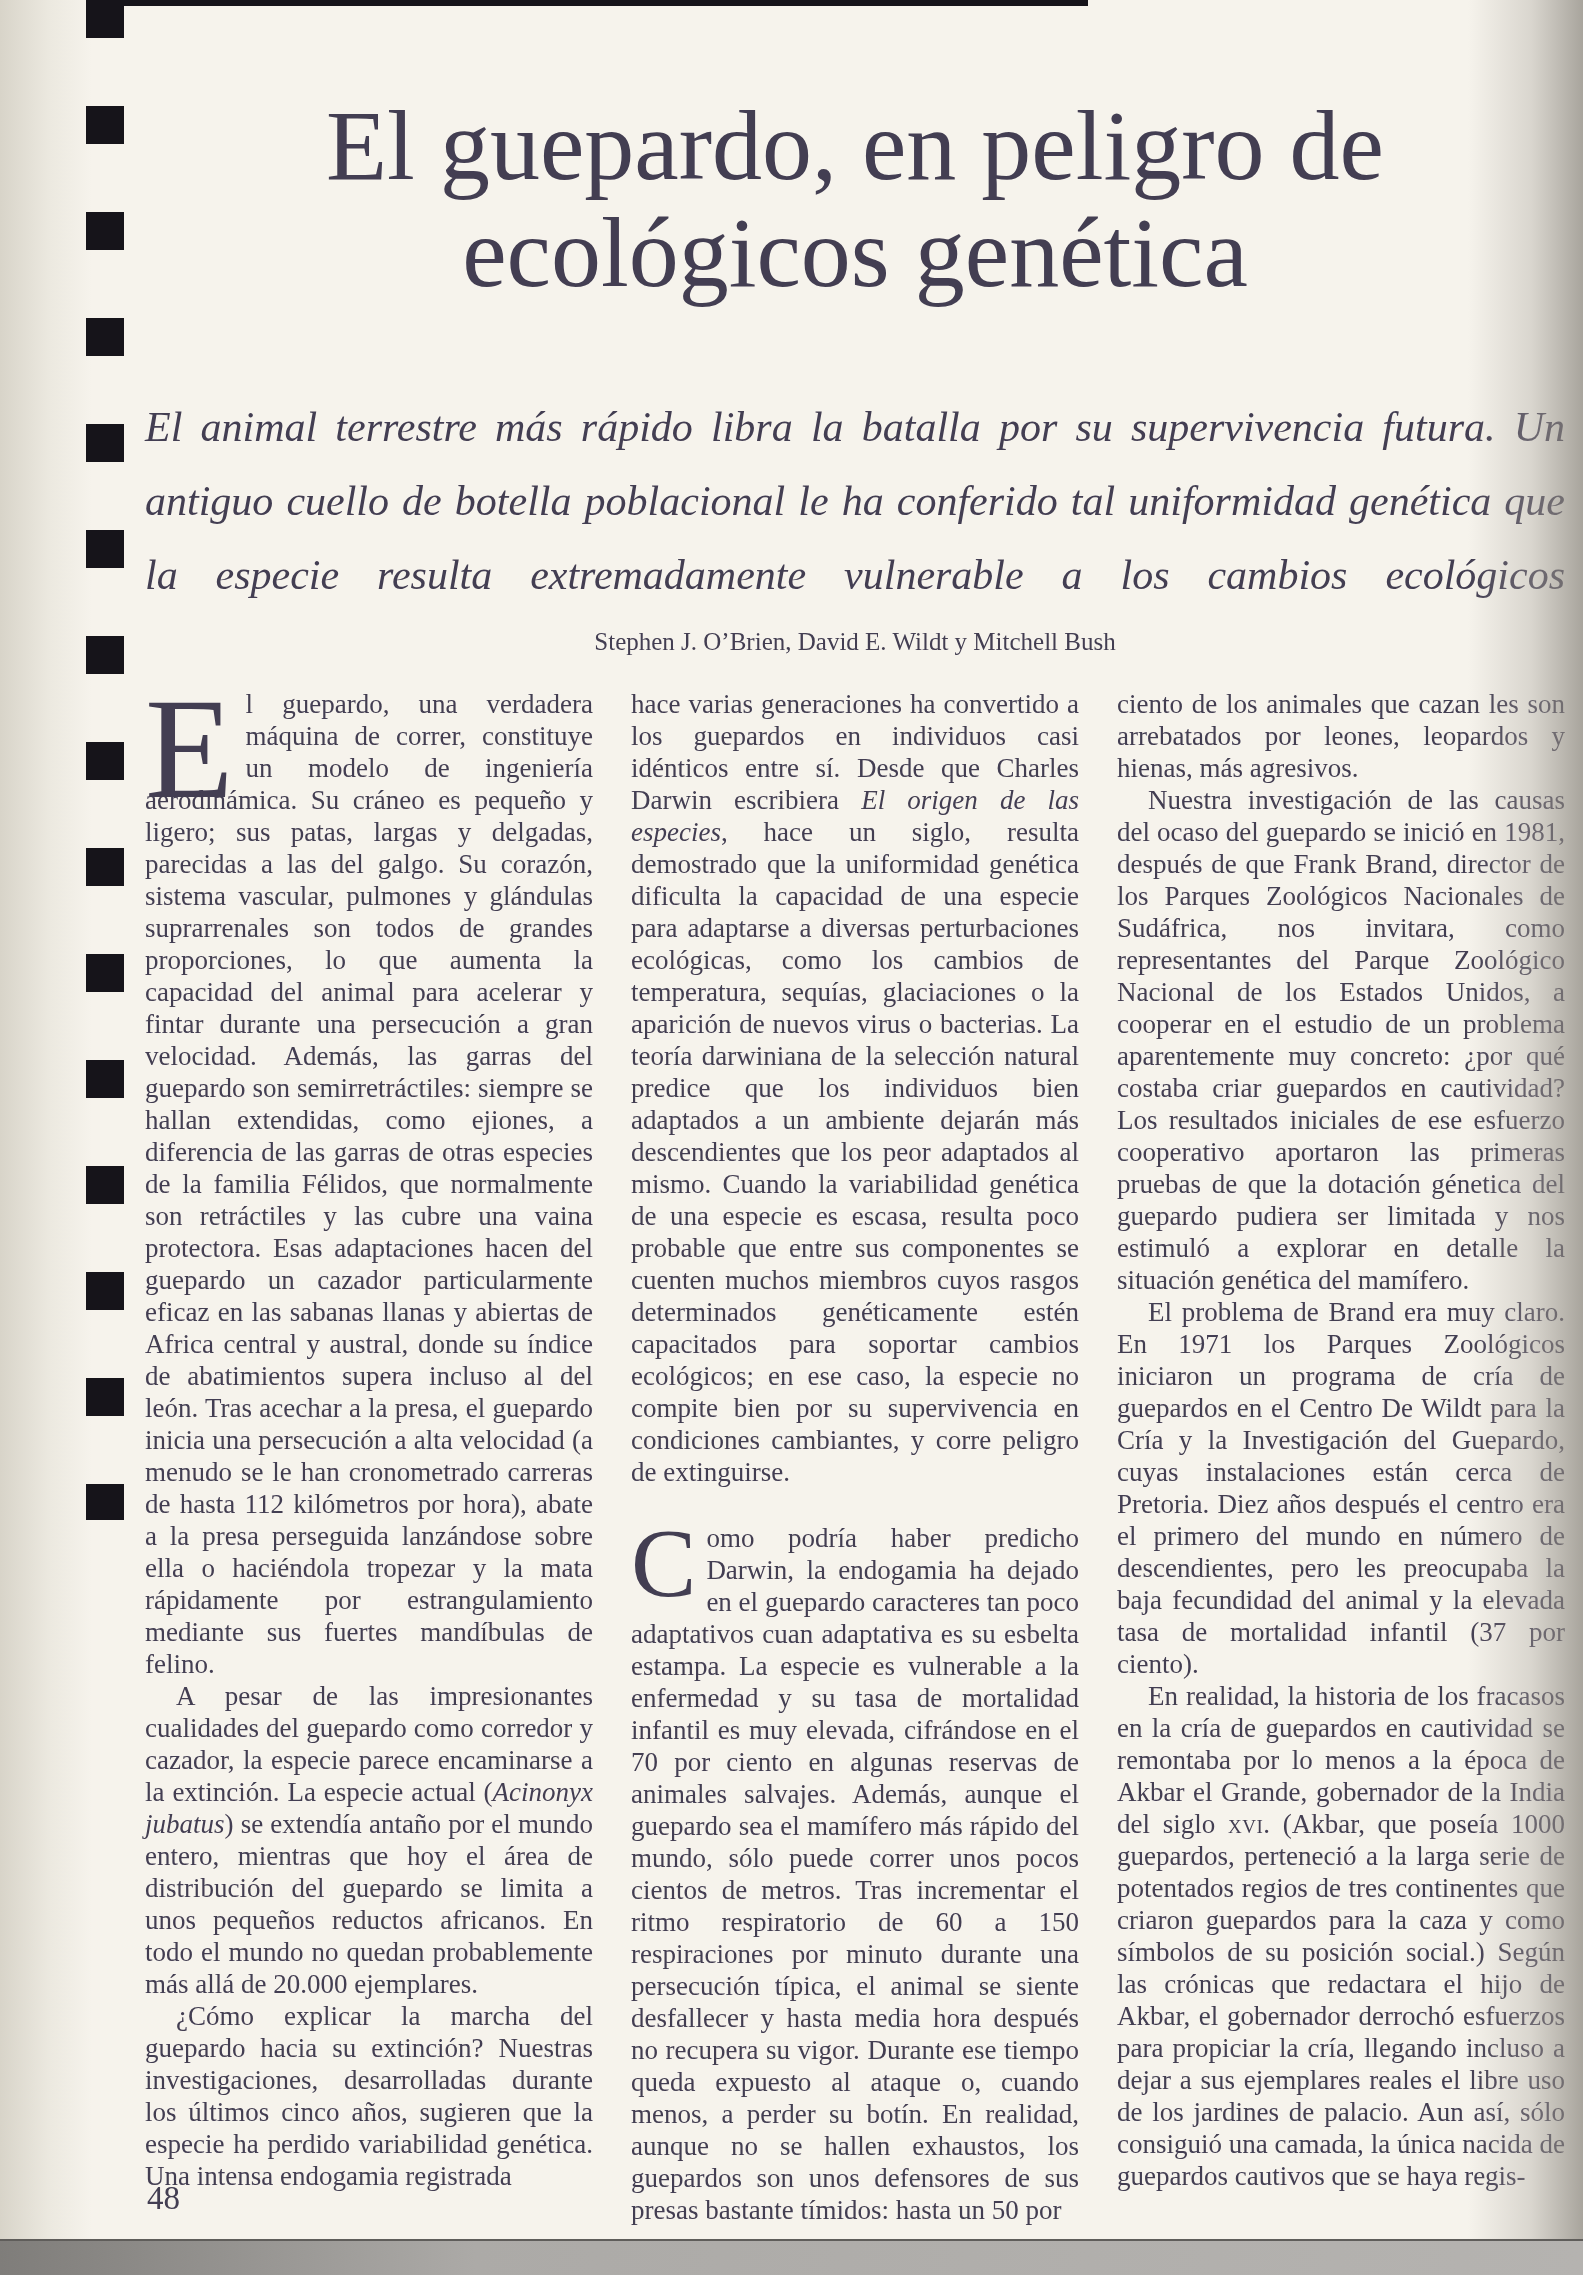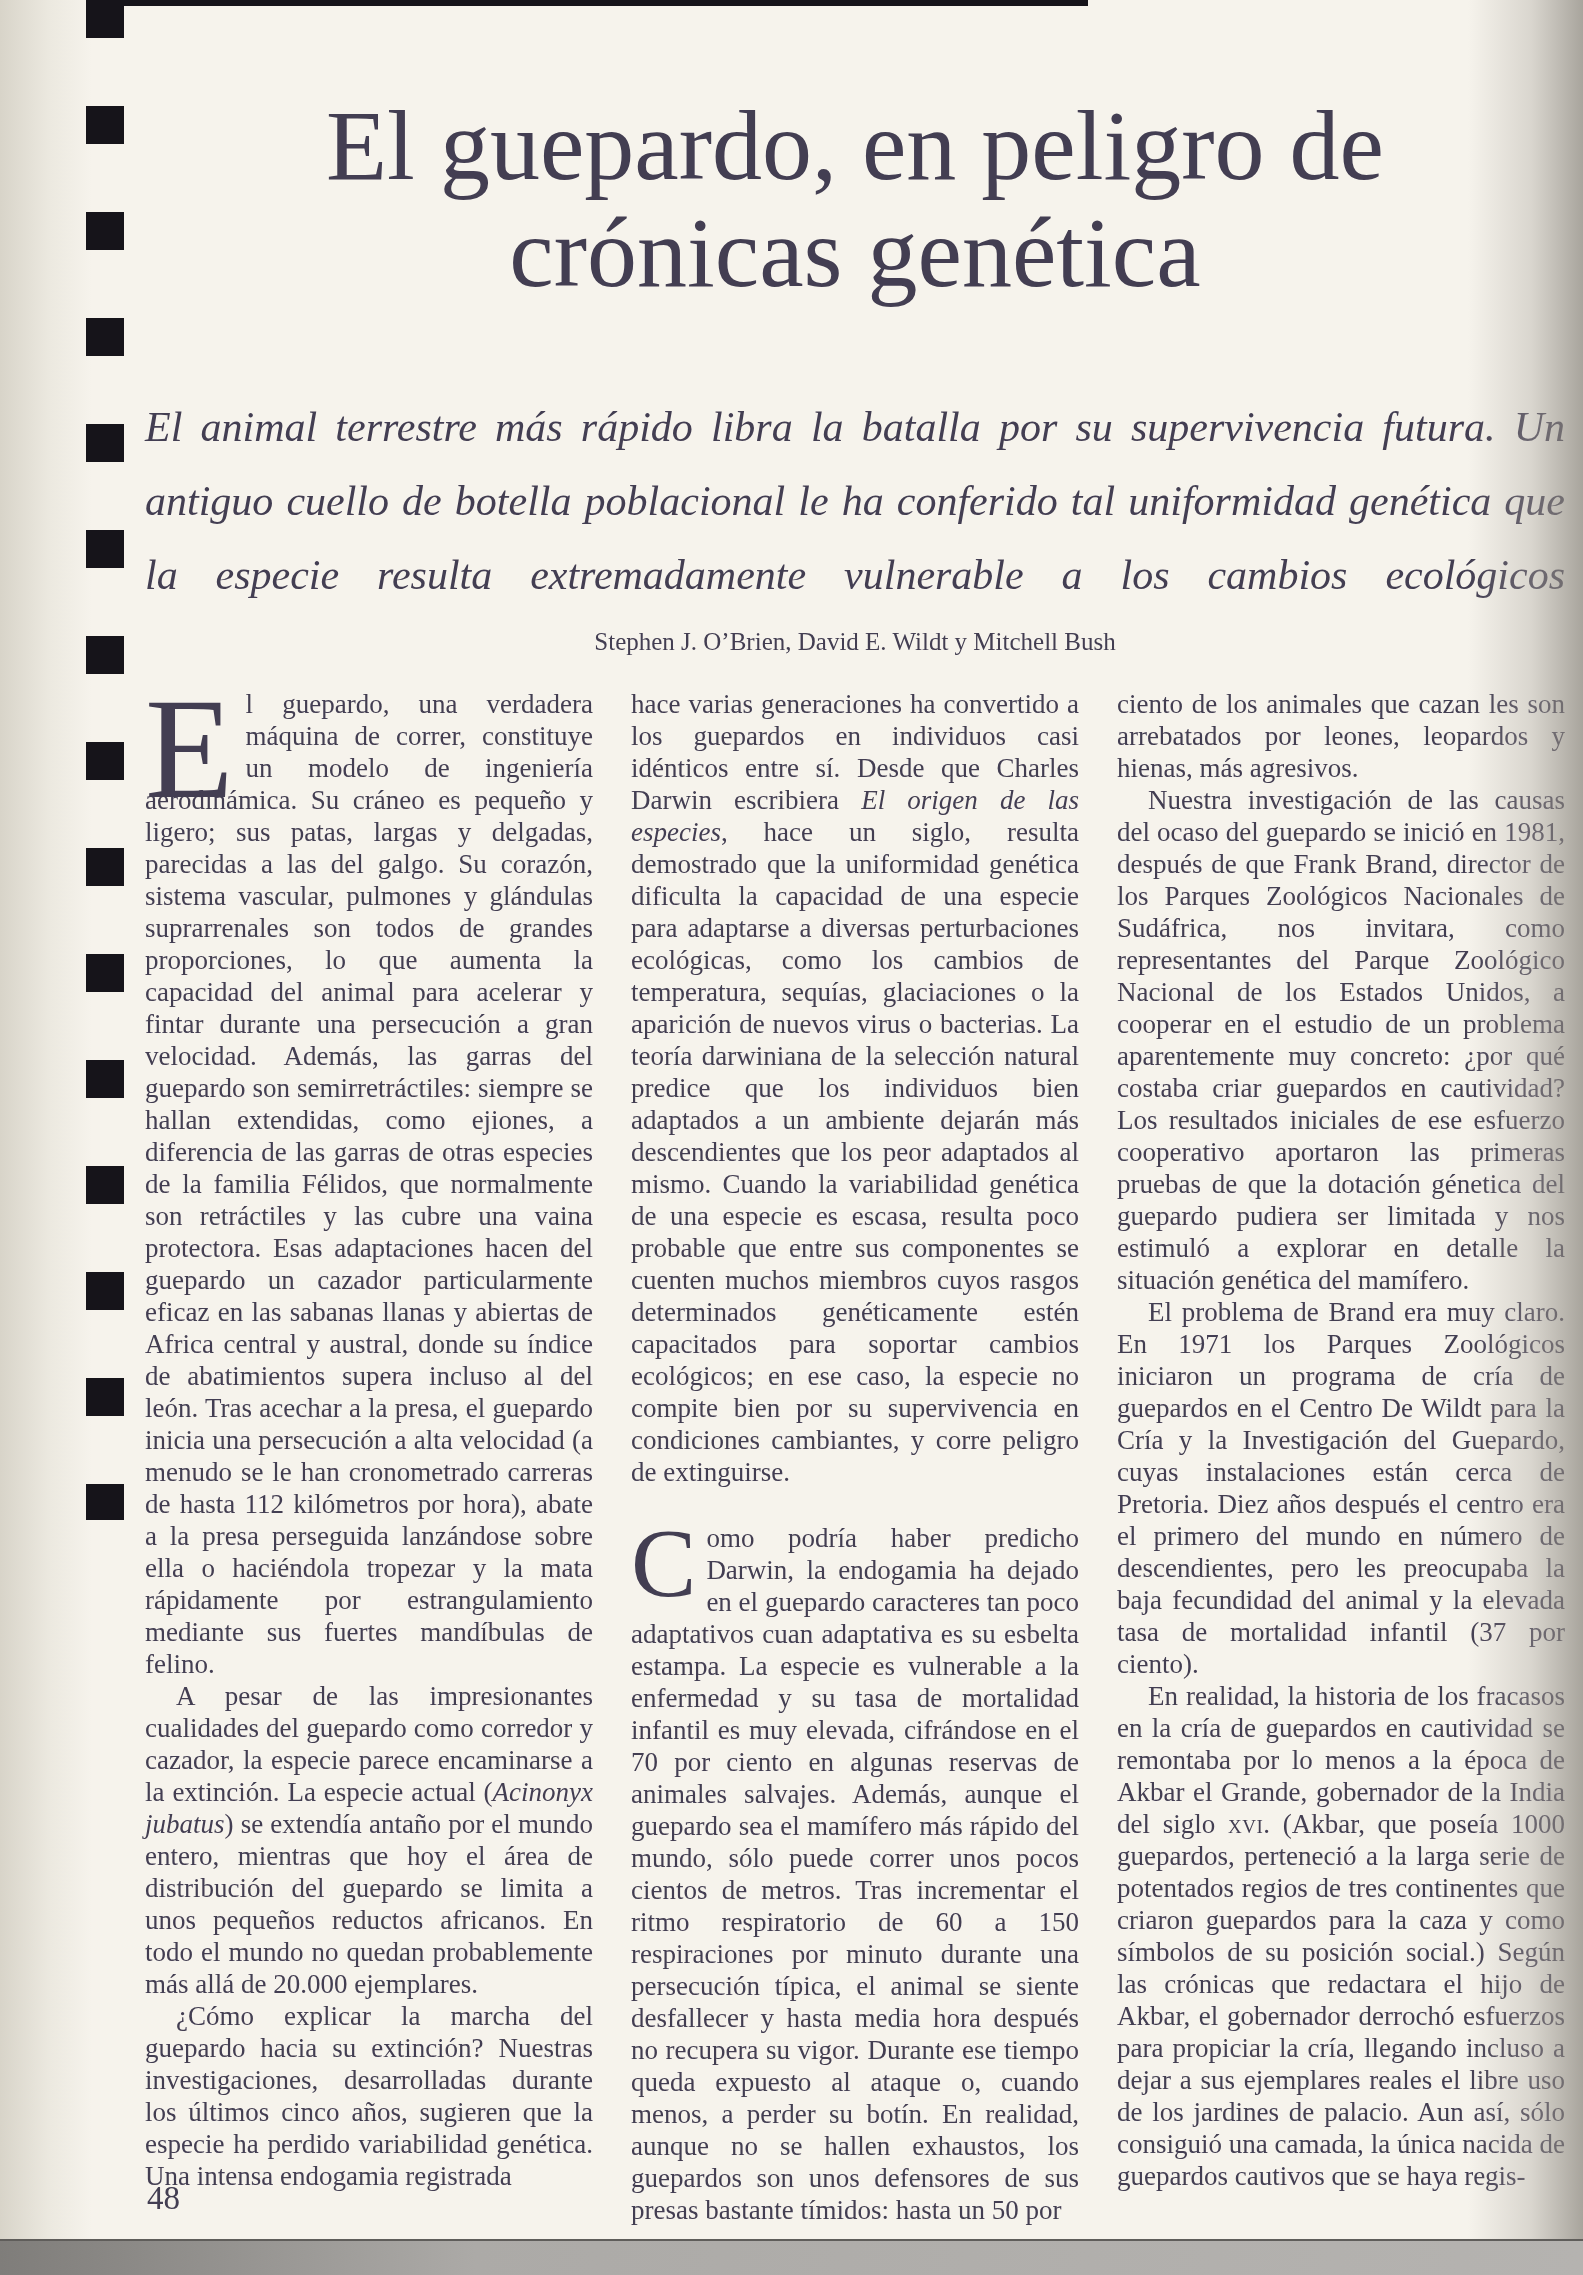--- a/index.html
+++ b/index.html
@@ -52,21 +52,21 @@
 <body>
 
 <div class="page">
 
   <div class="left-shade"></div>
   <div class="film-strip"></div>
   <div class="top-line"></div>
 
   <div class="content">
 
-    <h1 class="title">El guepardo, en peligro de crónicas genética</h1>
+    <h1 class="title">El guepardo, en peligro de ecológicos genética</h1>
 
     <p class="lede">El animal terrestre más rápido libra la batalla por su supervivencia futura. Un antiguo cuello de botella poblacional le ha conferido tal uniformidad genética que la especie resulta extremadamente vulnerable a los cambios ecológicos</p>
 
     <p class="byline">Stephen J. O’Brien, David E. Wildt y Mitchell Bush</p>
 
     <div class="columns">
 
       <div class="col">
         <p class="para"><span class="dropcap">E</span><span>l guepardo, una verdadera máquina de correr, constituye un modelo de ingeniería aerodinámica. Su cráneo es pequeño y ligero; sus patas, largas y delgadas, parecidas a las del galgo. Su corazón, sistema vascular, pulmones y glándulas suprarrenales son todos de grandes proporciones, lo que aumenta la capacidad del animal para acelerar y fintar durante una persecución a gran velocidad. Además, las garras del guepardo son semirretráctiles: siempre se hallan extendidas, como ejiones, a diferencia de las garras de otras especies de la familia Félidos, que normalmente son retráctiles y las cubre una vaina protectora. Esas adaptaciones hacen del guepardo un cazador particularmente eficaz en las sabanas llanas y abiertas de Africa central y austral, donde su índice de abatimientos supera incluso al del león. Tras acechar a la presa, el guepardo inicia una persecución a alta velocidad (a menudo se le han cronometrado carreras de hasta 112 kilómetros por hora), abate a la presa perseguida lanzándose sobre ella o haciéndola tropezar y la mata rápidamente por estrangulamiento mediante sus fuertes mandíbulas de felino.</span></p>
         <p class="para indent"><span>A pesar de las impresionantes cualidades del guepardo como corredor y cazador, la especie parece encaminarse a la extinción. La especie actual (</span><span class="it">Acinonyx jubatus</span><span>) se extendía antaño por el mundo entero, mientras que hoy el área de distribución del guepardo se limita a unos pequeños reductos africanos. En todo el mundo no quedan probablemente más allá de 20.000 ejemplares.</span></p>

